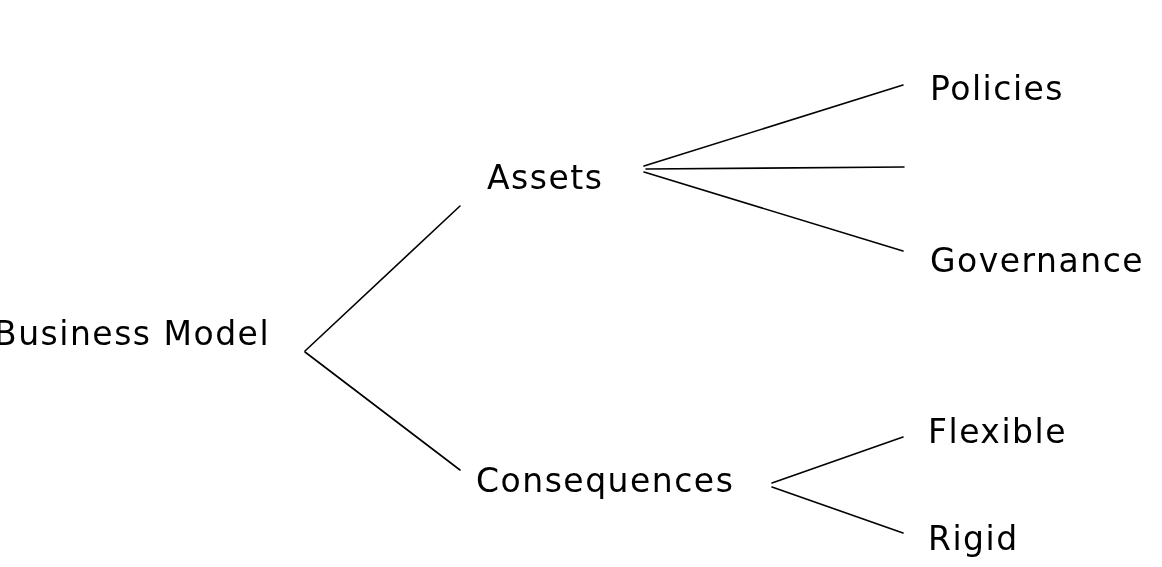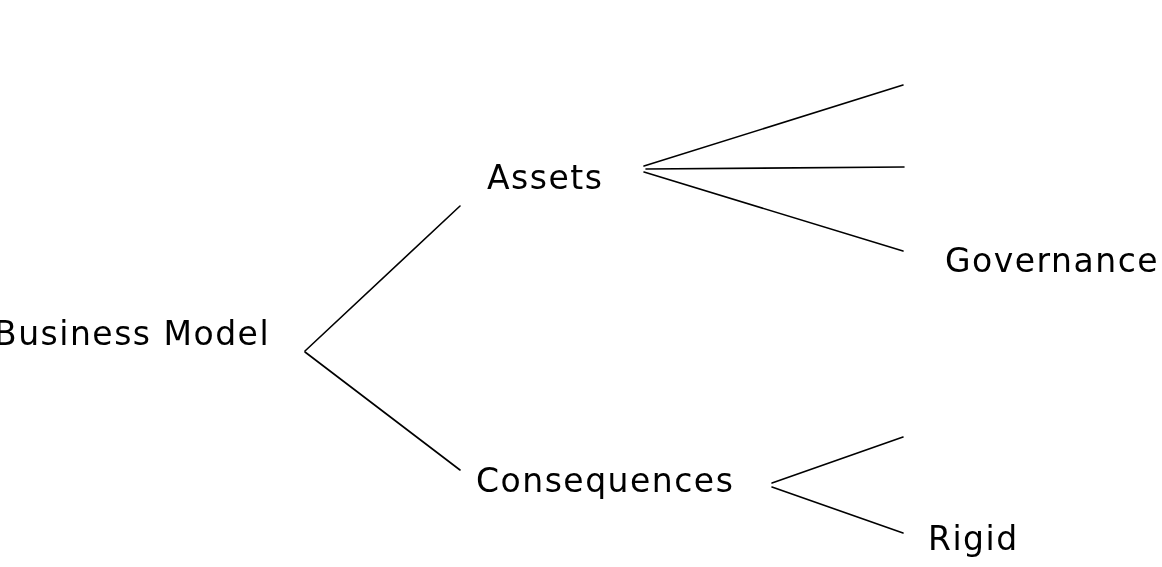--- a/index.html
+++ b/index.html
@@ -50,17 +50,19 @@
     <line x1="644" y1="172" x2="903" y2="251"></line>
     <line x1="772" y1="483" x2="903" y2="437"></line>
     <line x1="772" y1="487" x2="903" y2="533"></line>
   </svg>
 
   <div class="node-label" style="left:-6px;  top:333px;">Business Model</div>
 
   <div class="node-label" style="left:487px; top:177px;">Assets</div>
   <div class="node-label" style="left:476px; top:480px;">Consequences</div>
 
-  <div class="node-label" style="left:930px; top:260px;margin-left:15px;">Governance</div>
+  <div class="node-label" style="left:930px; top:88px;">Policies</div>
+  <div class="node-label" style="left:930px; top:260px;">Governance</div>
 
+  <div class="node-label" style="left:928px; top:431px;">Flexible</div>
   <div class="node-label" style="left:928px; top:538px;">Rigid</div>
 
 </div>
 
 </body></html>

